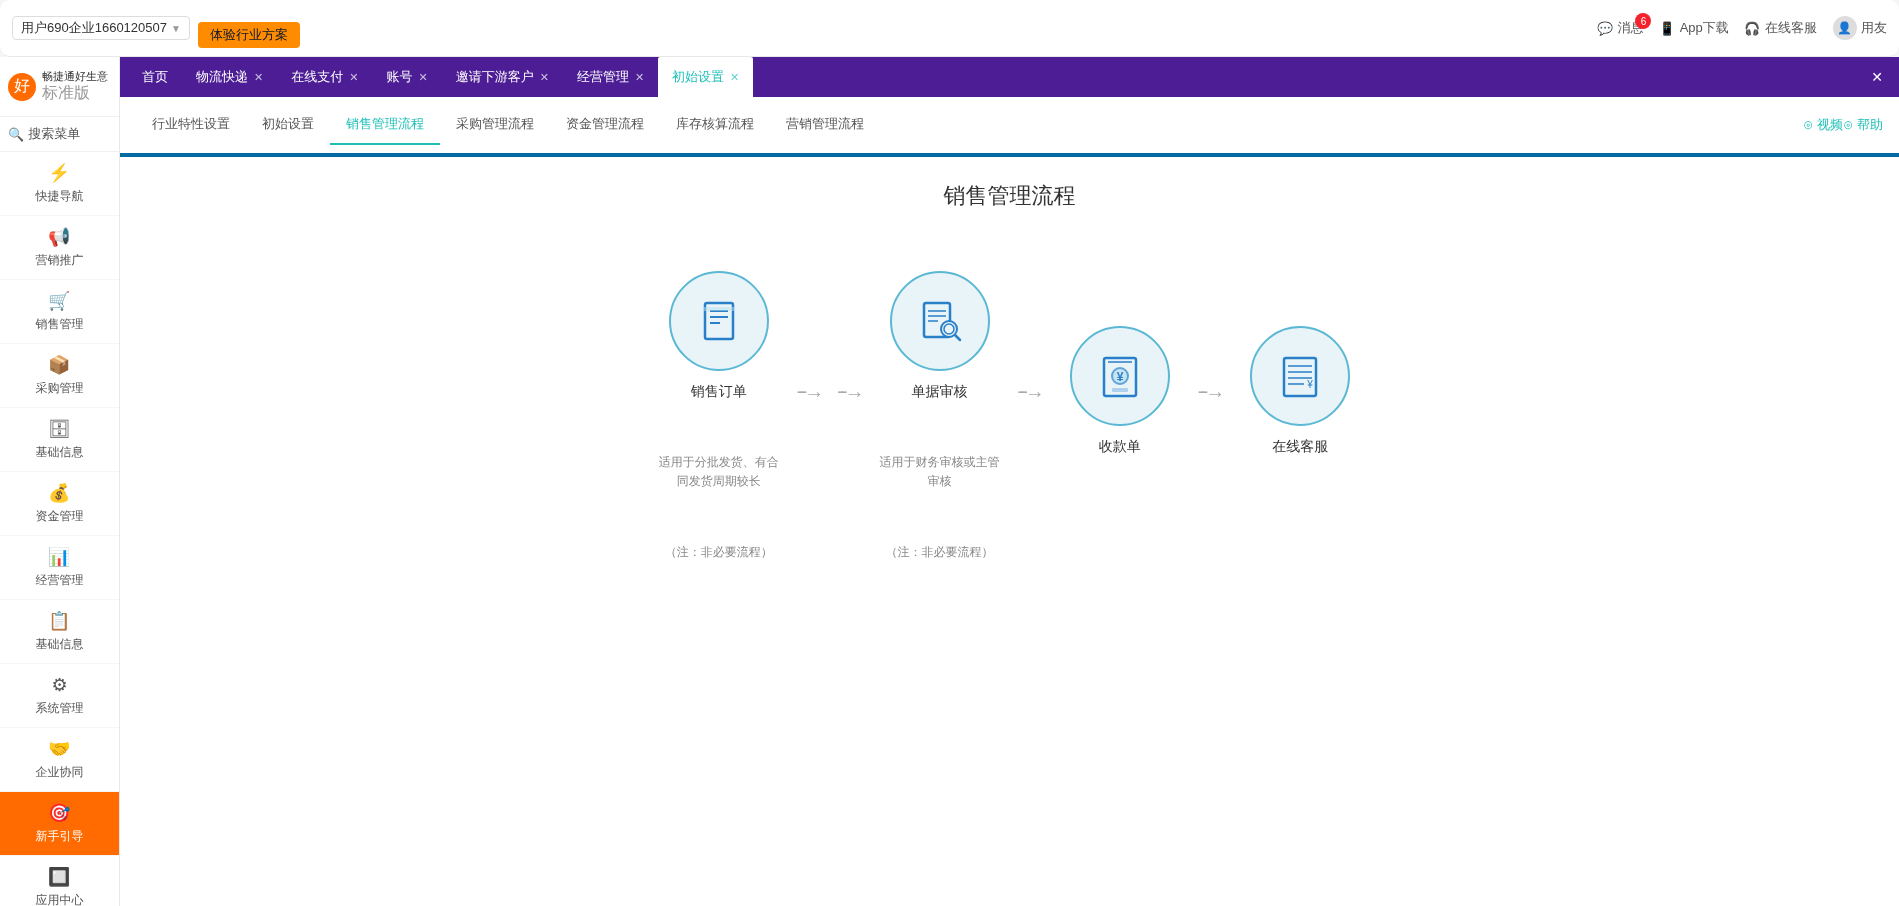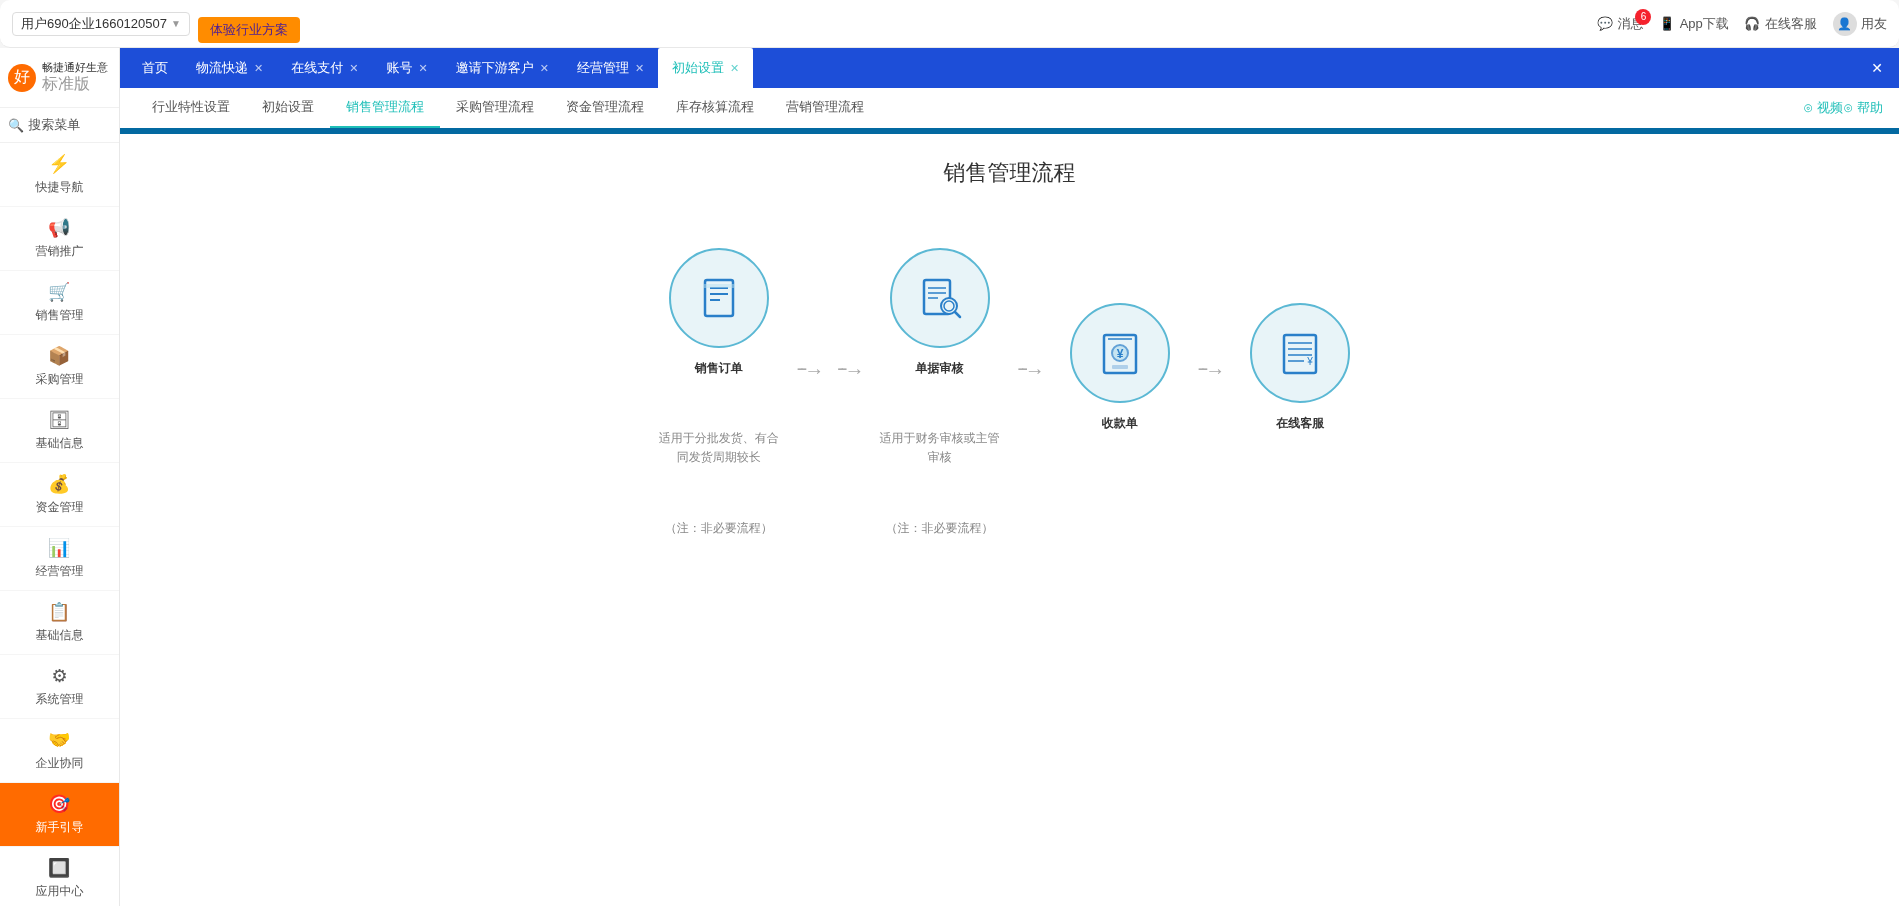--- a/index.html
+++ b/index.html
@@ -1,32 +1,32 @@
 <!DOCTYPE html>
 <html><head>
   <meta charset="utf-8">
   <style>
     * { box-sizing: border-box; margin: 0; padding: 0; }
     body { font-family: 'Microsoft YaHei', Arial, sans-serif; font-size: 14px; background: #f5f5f5; display: flex; flex-direction: column; height: 100vh; overflow: hidden; }
 
     
     .top-bar {
       display: flex; align-items: center; justify-content: space-between;
-      background: #fff; height: 48px; padding: 0 12px;
+      background: #fff; height: 57px; padding: 0 12px;
       border-bottom: 1px solid #e8e8e8; flex-shrink: 0; border-radius: 10px;
     }
     .top-bar-left { display: flex; align-items: center; gap: 8px; }
     .user-select {
       display: flex; align-items: center; gap: 4px;
       border: 1px solid #ddd; border-radius: 4px; padding: 2px 8px;
       font-size: 13px; color: #333; cursor: pointer; background: #fff;
     }
     .user-select .arrow { color: #999; font-size: 10px; }
     .trial-btn {
-      background: #ff8c00; color: #4c1d95; border: none; border-radius: 4px;
+      background: #ff8c00; color: #0f172a; border: none; border-radius: 4px;
       padding: 4px 12px; font-size: 13px; cursor: pointer; margin-top: 13px;
     }
     .top-bar-right { display: flex; align-items: center; gap: 16px; font-size: 13px; color: #555; }
     .top-bar-right .icon-item { display: flex; align-items: center; gap: 4px; cursor: pointer; position: relative; }
     .badge {
       background: #f5222d; color: #fff; border-radius: 50%;
       font-size: 10px; width: 16px; height: 16px;
       display: flex; align-items: center; justify-content: center;
       position: absolute; top: -6px; right: -8px;
     }
@@ -59,35 +59,35 @@
     }
     .sidebar-item.active { background: #ff6b00; color: #fff; }
     .sidebar-item .s-icon { font-size: 18px; }
 
     
     .content-area { flex: 1; display: flex; flex-direction: column; overflow: hidden; }
 
     
     .nav-tabs {
       display: flex; align-items: center;
-      background: #1d4ed8; height: 40px; padding: 0 8px; flex-shrink: 0;
+      background: #4c1d95; height: 40px; padding: 0 8px; flex-shrink: 0;
     }
     .nav-tab {
       display: flex; align-items: center; gap: 4px;
       padding: 0 14px; height: 40px; color: #fff; font-size: 13px;
       cursor: pointer; white-space: nowrap;
     }
     .nav-tab.active { background: #fff; color: #1fbfb8; border-radius: 2px 2px 0 0; }
     .nav-tab .close-x { font-size: 11px; margin-left: 2px; opacity: 0.7; }
     .nav-close { margin-left: auto; color: #fff; cursor: pointer; font-size: 14px; padding: 0 8px; }
 
     
     .sub-tabs {
       display: flex; align-items: center; background: #fff;
-      border-bottom: 6px solid #0369a1; padding: 0 16px; flex-shrink: 0;
+      border-bottom: 4px solid #0369a1; padding: 8px 16px; flex-shrink: 0;
       justify-content: space-between;
     }
     .sub-tabs-left { display: flex; align-items: center; }
     .sub-tab {
       padding: 10px 16px; font-size: 13px; color: #555; cursor: pointer;
       border-bottom: 2px solid transparent; white-space: nowrap;
     }
     .sub-tab.active { color: #1fbfb8; border-bottom: 2px solid #1fbfb8; }
     .sub-tabs-right { display: flex; align-items: center; font-size: 13px; color: #1fbfb8; cursor: pointer; }
 
@@ -109,21 +109,21 @@
       display: flex; flex-direction: column; align-items: center; gap: 12px;
       min-width: 140px;
     }
     .flow-circle {
       width: 100px; height: 100px; border-radius: 50%;
       border: 2px solid #5bb8d4; background: #e8f4f8;
       display: flex; align-items: center; justify-content: center;
       font-size: 36px; color: #2a7fc9; cursor: pointer;
       transition: all 0.2s;
     }
-    .flow-label { font-size: 12px; color: #333; text-align: center; font-weight: 700; }
+    .flow-label { font-size: 14px; color: #333; text-align: center; font-weight: 400; }
     .flow-desc { font-size: 12px; color: #888; text-align: center; line-height: 1.6; max-width: 130px; margin-top: 40px; }
     .flow-arrow {
       font-size: 20px; color: #aaa; padding: 0 8px;
       display: flex; align-items: center; margin-bottom: 50px;
       letter-spacing: -3px;
     }
   </style>
 </head>
 <body>
 

